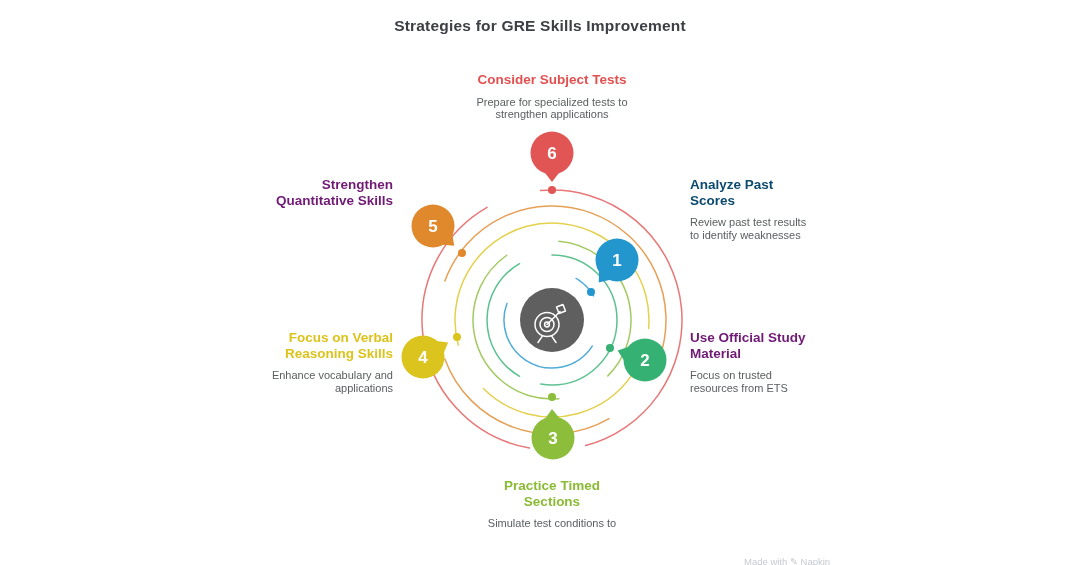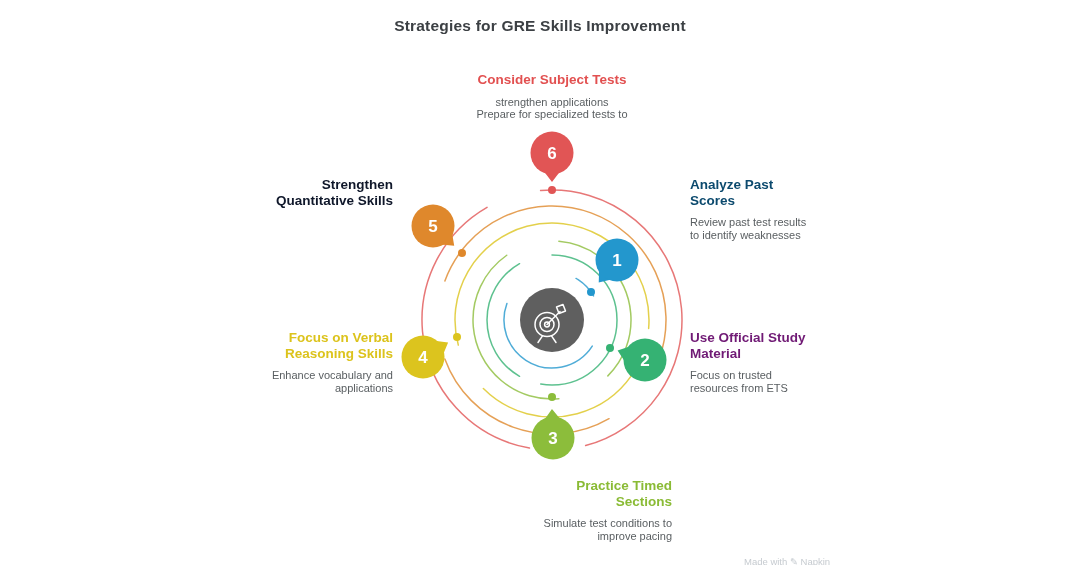--- a/index.html
+++ b/index.html
@@ -27,27 +27,27 @@
   .label-block .item-desc span { display:block; }
 
   .align-center { text-align:center; }
   .align-left   { text-align:left; }
   .align-right  { text-align:right; }
 
   .t-blue   { color:#0c4a6e; }
   .t-green  { color:#701a75; }
   .t-lime   { color:#8abb35; }
   .t-yellow { color:#dcc31c; }
-  .t-orange { color:#0f172a; }
+  .t-orange { color:#701a75; }
   .t-red    { color:#e25050; }
 
   .blk-6 { left:432px; top:72px;  width:240px; }
   .blk-1 { left:690px; top:177px; width:130px; }
   .blk-2 { left:690px; top:330px; width:130px; }
-  .blk-3 { left:432px; top:478px; width:240px;text-align:right; }
+  .blk-3 { left:432px; top:478px; width:240px; }
   .blk-4 { left:248px; top:330px; width:145px; }
   .blk-5 { left:248px; top:177px; width:145px; }
 
   svg .ring { fill:none; stroke-width:1.5; stroke-linecap:round; stroke-opacity:.8; }
   svg .badge text {
     font-family:"Liberation Sans", sans-serif;
     font-size:17px; font-weight:700; fill:#ffffff; text-anchor:middle;
   }
   svg .target-icon { stroke:#ffffff; stroke-width:1.5; fill:none; stroke-linecap:round; stroke-linejoin:round; }
 
@@ -127,22 +127,22 @@
         <path d="M551.5 335.8 L556 342.5"></path>
       </g>
     </g>
   </svg>
 
   <div class="label-block blk-6 align-center">
     <div class="item-title t-red">
       <span>Consider Subject Tests</span>
     </div>
     <div class="item-desc">
+      <span>Prepare for specialized tests to</span>
       <span>strengthen applications</span>
-      <span>Prepare for specialized tests to</span>
     </div>
   </div>
 
   <div class="label-block blk-1 align-left">
     <div class="item-title t-blue">
       <span>Analyze Past</span>
       <span>Scores</span>
     </div>
     <div class="item-desc">
       <span>Review past test results</span>
@@ -161,21 +161,20 @@
     </div>
   </div>
 
   <div class="label-block blk-3 align-center">
     <div class="item-title t-lime">
       <span>Practice Timed</span>
       <span>Sections</span>
     </div>
     <div class="item-desc">
       <span>Simulate test conditions to</span>
-      <span>improve pacing</span>
     </div>
   </div>
 
   <div class="label-block blk-4 align-right">
     <div class="item-title t-yellow">
       <span>Focus on Verbal</span>
       <span>Reasoning Skills</span>
     </div>
     <div class="item-desc">
       <span>Enhance vocabulary and</span>

